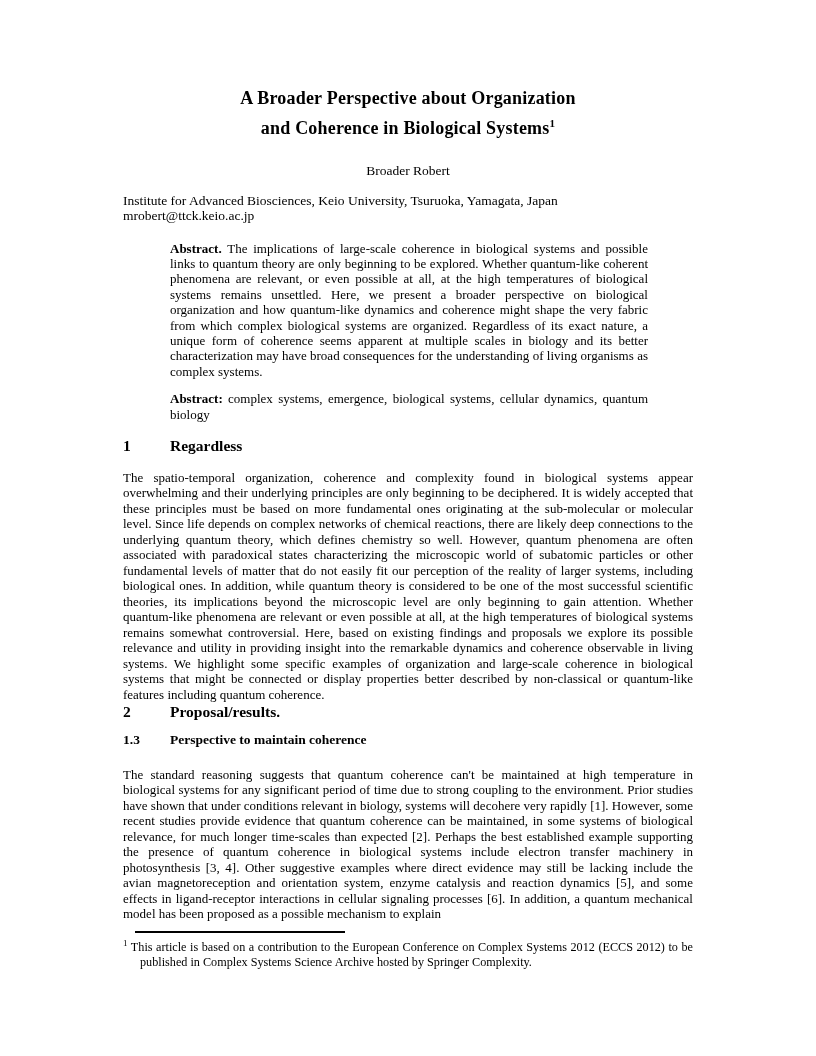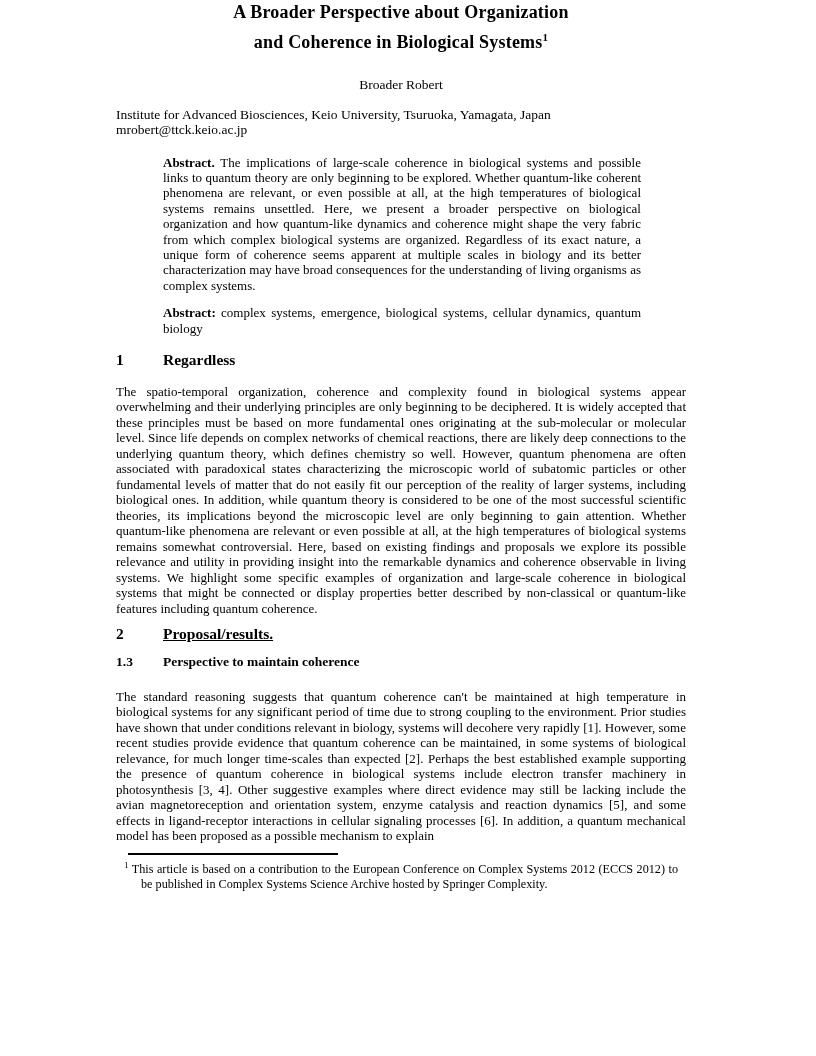--- a/index.html
+++ b/index.html
@@ -8,23 +8,24 @@
     width: 816px;
     height: 1056px;
     background: #ffffff;
     color: #000000;
     font-family: "Liberation Serif", "DejaVu Serif", serif;
     overflow: hidden;
     box-sizing: border-box;
   }
   .content {
     position: absolute;
-    left: 116px;
+    left: 123px;
     top: 0;
     width: 570px;
+    padding-top: 86px;
   }
   .title {
     text-align: center;
     font-weight: bold;
     font-size: 18px;
     line-height: 25px;
     letter-spacing: 0.2px;
   }
   .title sup { font-size: 11px; }
   .author {
@@ -60,37 +61,37 @@
     line-height: 15.5px;
   }
   .h2 .h-num { display: inline-block; width: 47px; }
   .body-par {
     margin: 14px 0 0 0;
     font-size: 13px;
     line-height: 15.5px;
     text-align: justify;
   }
   .body-par.tight { margin-top: 19px; }
-  .h1.second { margin-top: 8px; text-decoration: underline; }
+  .h1.second { margin-top: 0; }
   .footnote-rule {
     margin: 9px 0 0 12px;
     width: 210px;
     height: 0;
     border-top: 2px solid #000000;
   }
   .footnote {
     margin-top: 3px;
     font-size: 12.2px;
     line-height: 15px;
     padding-left: 17px;
     text-indent: -17px;
     text-align: justify;
   }
   .footnote sup { font-size: 9px; }
-  p { margin: 8px; }
+  p { margin: 0; }
 </style>
 </head>
 <body>
 
 <div class="page">
   <div class="content">
 
     <div class="title">
       <span>A Broader Perspective about Organization</span><br>
       <span>and Coherence in Biological Systems</span><sup>1</sup>

